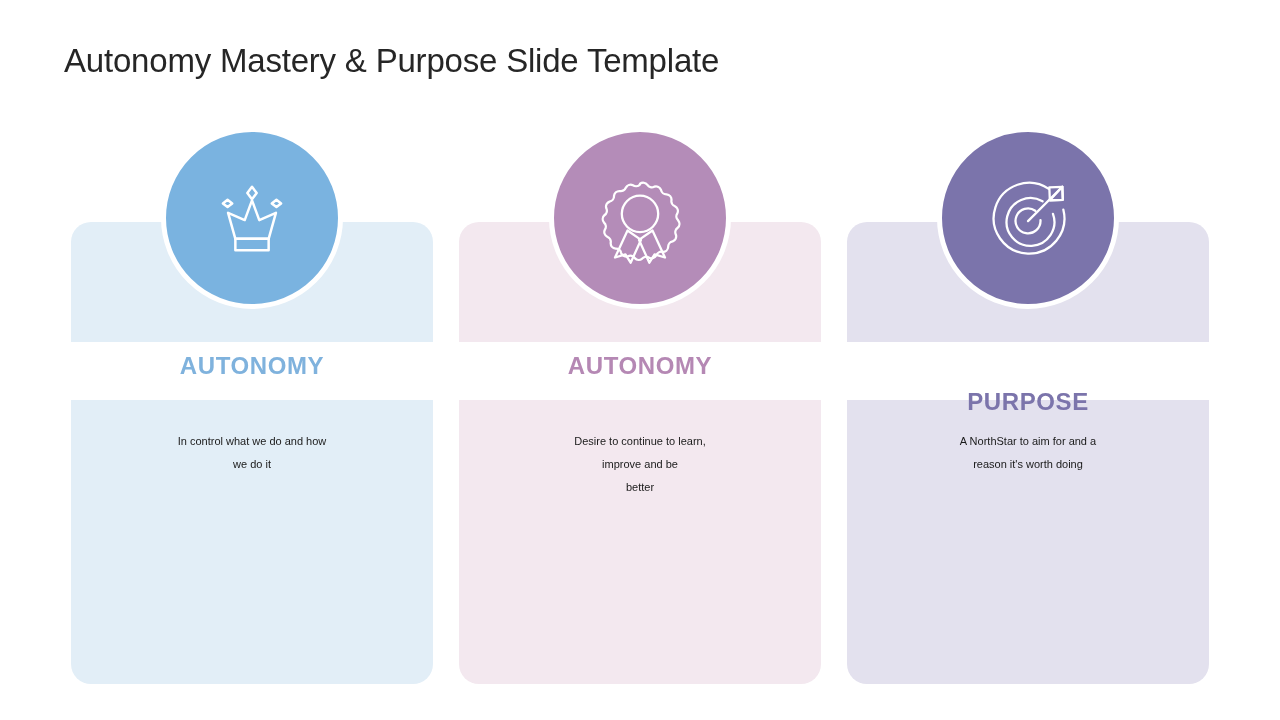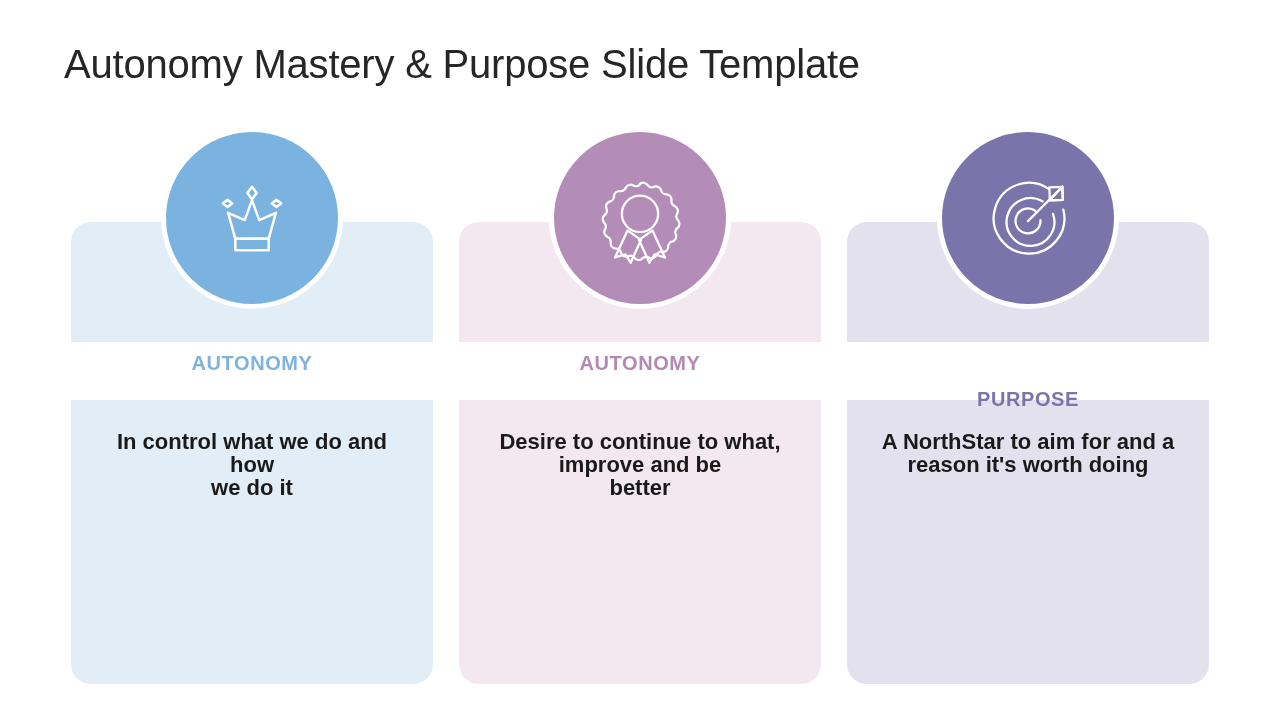--- a/index.html
+++ b/index.html
@@ -18,21 +18,21 @@
   .slide {
     position: relative;
     width: 1280px;
     height: 720px;
   }
 
   .slide-title {
     position: absolute;
     left: 64px;
     top: 42px;
-    font-size: 40px;
+    font-size: 33px;
     font-weight: 400;
     color: #262626;
     letter-spacing: -0.2px;
     white-space: nowrap;
   }
 
   .columns {
     position: absolute;
     left: 71px;
     top: 222px;
@@ -65,36 +65,35 @@
     height: 284px;
     border-radius: 0 0 20px 20px;
   }
 
   .label {
     position: absolute;
     left: 0;
     top: 130px;
     width: 362px;
     text-align: center;
-    font-size: 20px;
+    font-size: 24px;
     font-weight: bold;
     letter-spacing: 0.6px;
   }
 
   .body-text {
     position: absolute;
     left: 31px;
     top: 208px;
     width: 300px;
     text-align: center;
-    font-size: 22px;
+    font-size: 11px;
     line-height: 23px;
     color: #1a1a1a;
     white-space: pre-line;
-    font-weight: bold;
   }
 
   .icon-circle {
     position: absolute;
     top: -95px;
     left: 90px;
     width: 182px;
     height: 182px;
     border-radius: 50%;
     border: 5px solid #ffffff;
@@ -166,21 +165,21 @@
                      5.2 5.2 0 0 0 6.8 -0.8 Z"></path>
             <circle cx="50" cy="46" r="17.5"></circle>
           </svg>
         </span>
       </div>
 
       <div class="panel-bottom" style="background: rgb(243, 232, 239);"></div>
 
       <div class="label" style="color: rgb(181, 136, 180);">AUTONOMY</div>
 
-      <div class="body-text">Desire to continue to what,
+      <div class="body-text">Desire to continue to learn,
 improve and be
 better</div>
     </div>
 
     <div class="column">
       <div class="panel-top" style="background: rgb(227, 225, 238);"></div>
 
       <div class="icon-circle" style="background: rgb(123, 116, 171);">
         <span>
           <svg viewBox="0 0 100 100" fill="none" stroke="#ffffff" stroke-width="2.2" stroke-linejoin="round" stroke-linecap="round">

